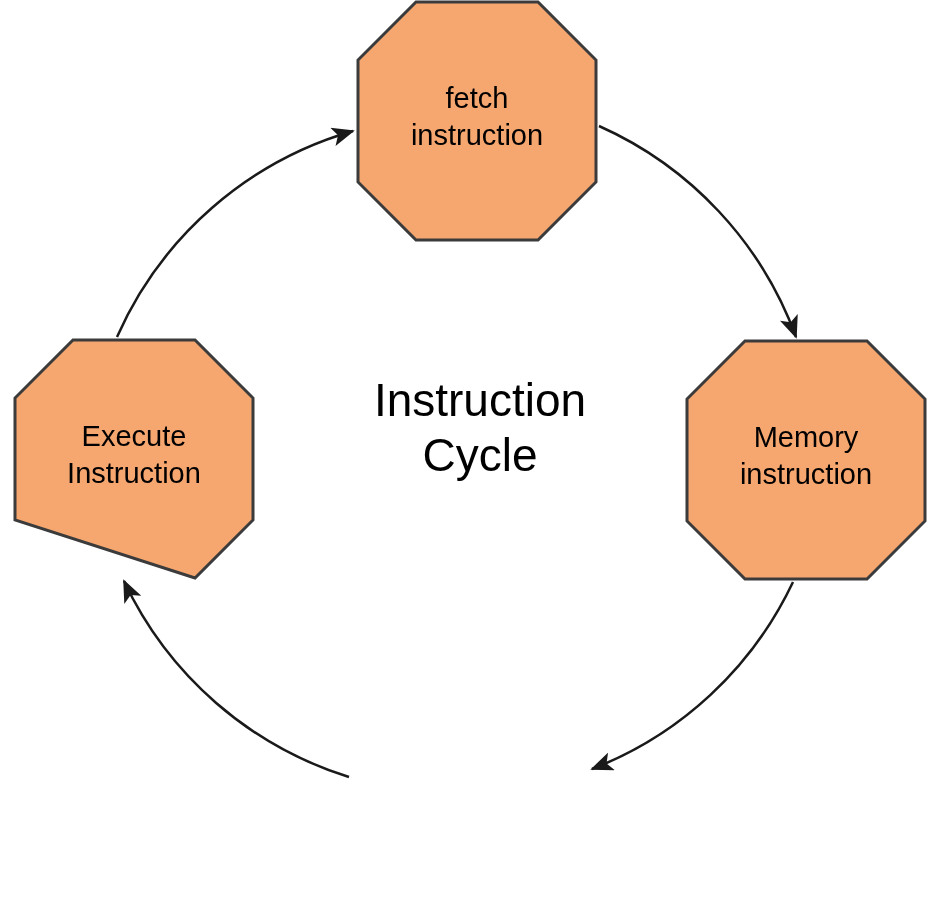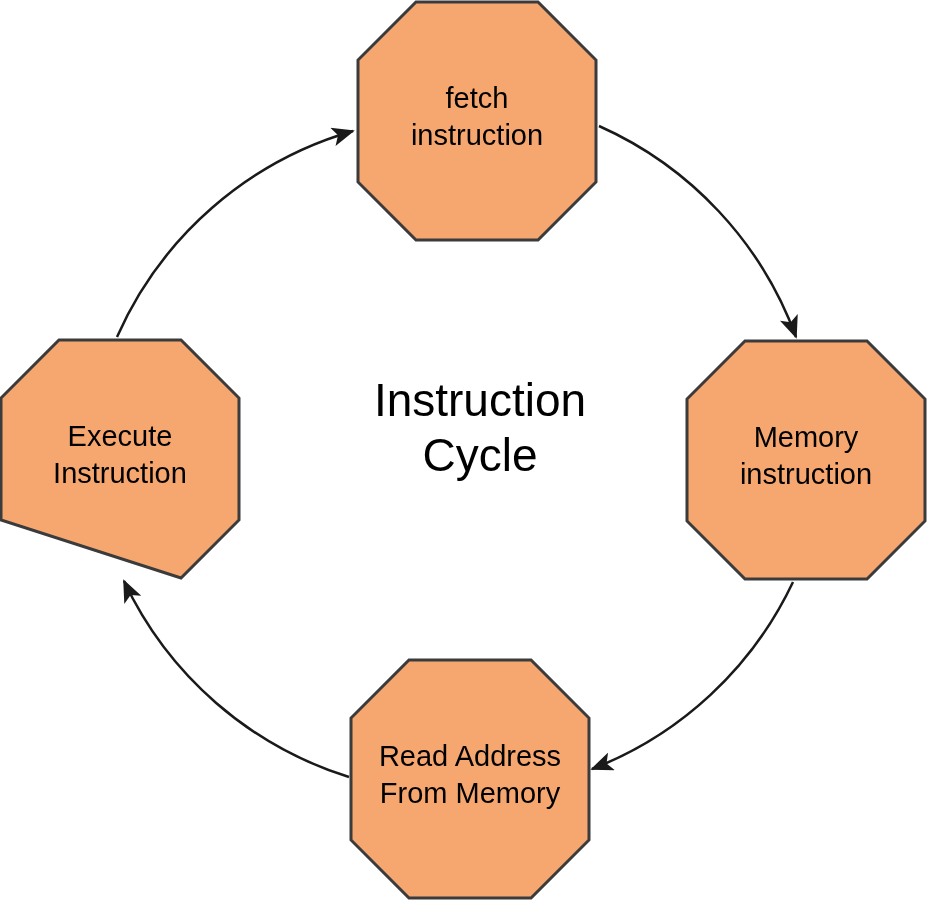--- a/index.html
+++ b/index.html
@@ -56,21 +56,21 @@
     width: 230px;
     text-align: center;
     white-space: pre-line;
     font-size: 29px;
     line-height: 1.26;
     color: var(--text);
   }
   .node-fetch   { left: 358px; top: 2px;   }
   .node-decode  { left: 687px; top: 341px; }
   .node-read    { left: 351px; top: 660px; }
-  .node-execute { left: 1px;   top: 340px; }
+  .node-execute { left: 15px;   top: 340px; }
   .center-title {
     position: absolute;
     left: 480px; top: 428px;
     transform: translate(-50%, -50%);
     text-align: center;
     white-space: pre-line;
     font-size: 46px;
     line-height: 1.2;
     color: var(--text);
   }
@@ -101,27 +101,20 @@
   </div>
 
   <div class="node node-decode">
     <svg class="octagon-svg" viewBox="0 0 238 238" xmlns="http://www.w3.org/2000/svg">
       <polygon points="58,0 180,0 238,58 238,180 180,238 58,238 0,180 0,58"></polygon>
     </svg>
     <div class="node-label">Memory
 instruction</div>
   </div>
 
-  <div class="node node-read">
-    <svg class="octagon-svg" viewBox="0 0 238 238" xmlns="http://www.w3.org/2000/svg">
-      <polygon points="58,0 180,0 238,58 238,180 180,238 58,238 0,180 0,58"></polygon>
-    </svg>
-    <div class="node-label">Read Address
-From Memory</div>
-  </div>
 
   <div class="node node-execute">
     <svg class="octagon-svg" viewBox="0 0 238 238" xmlns="http://www.w3.org/2000/svg">
       <polygon points="58,0 180,0 238,58 238,180 180,238 0,180 0,58"></polygon>
     </svg>
     <div class="node-label">Execute
 Instruction</div>
   </div>
 
   <div class="center-title">Instruction

